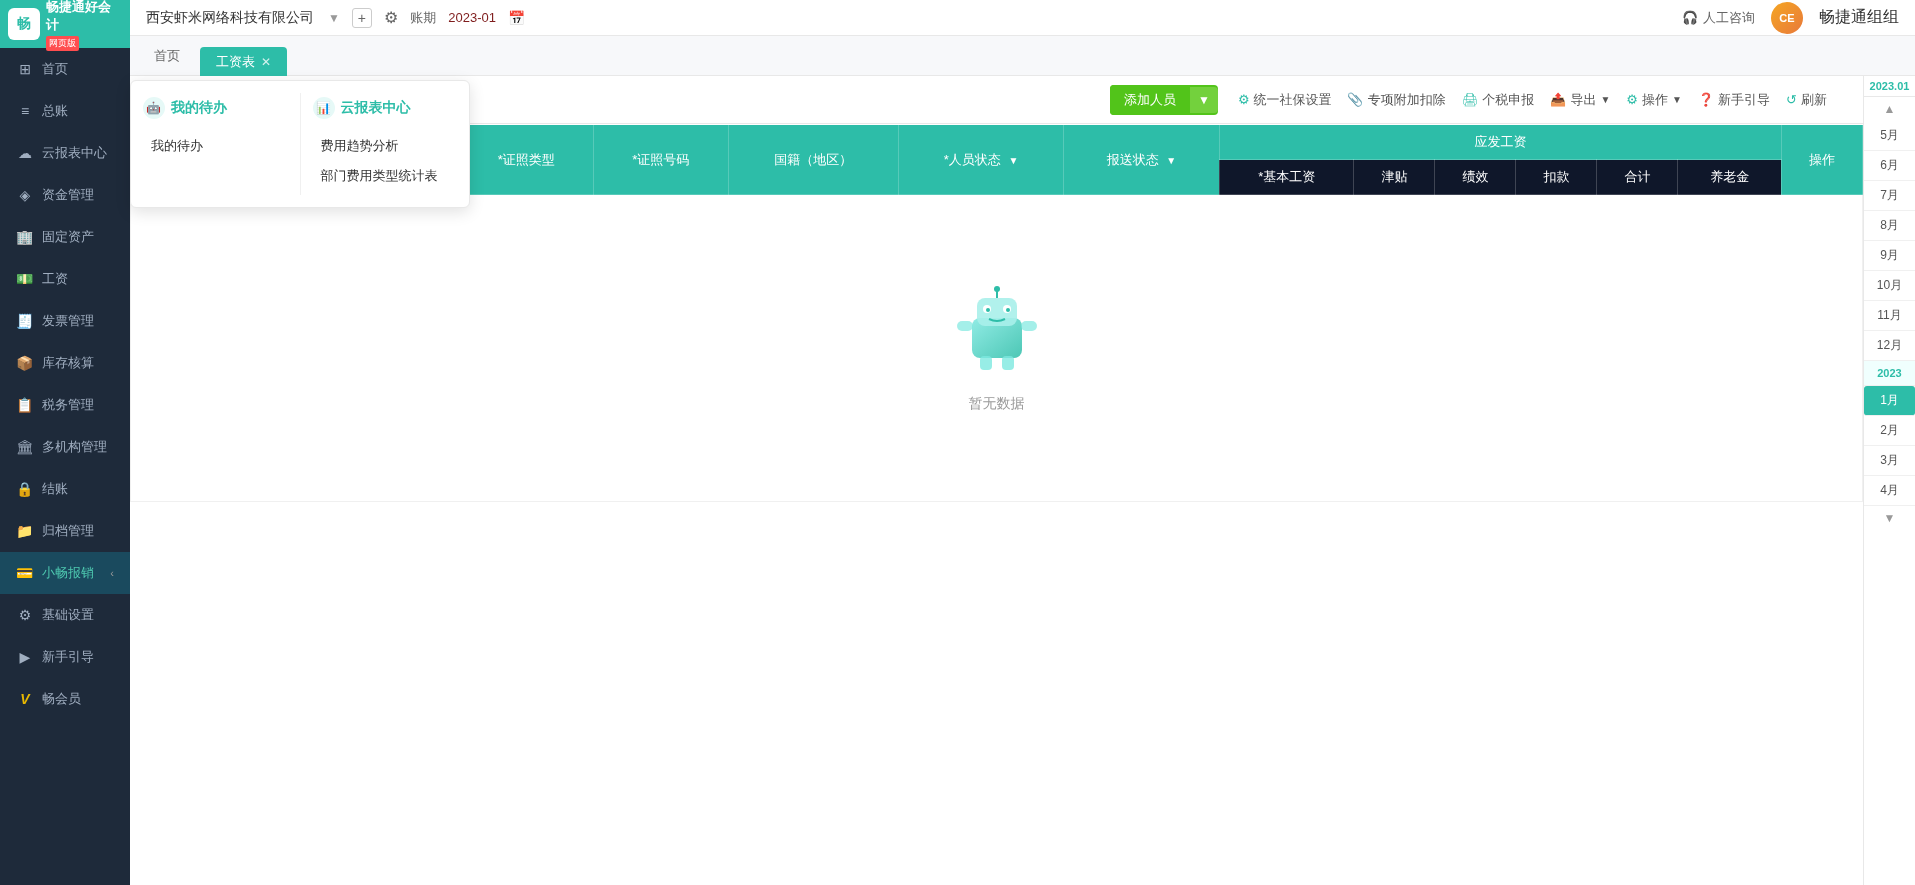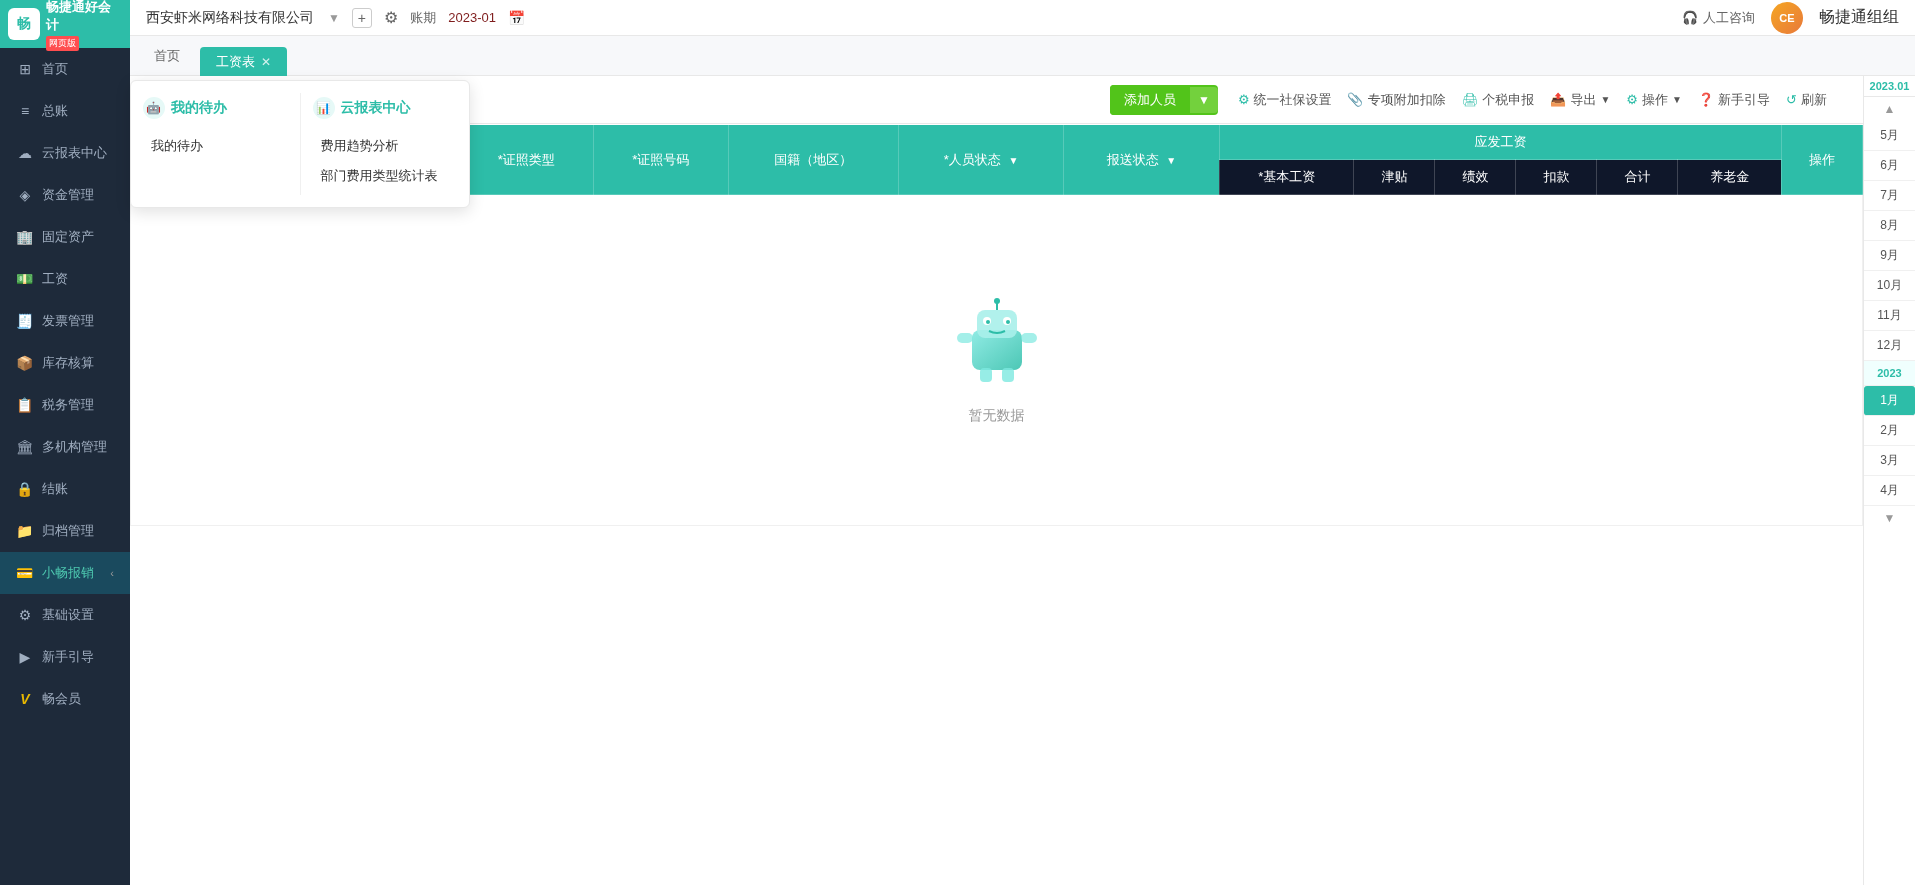--- a/index.html
+++ b/index.html
@@ -47,21 +47,21 @@
     .add-person-btn { background: #52c41a; color: white; border: none; border-radius: 4px; padding: 6px 14px; font-size: 13px; cursor: pointer; display: flex; align-items: center; gap: 4px; }
     .add-person-dropdown { background: #73d13d; color: white; border: none; border-radius: 0 4px 4px 0; padding: 6px 8px; cursor: pointer; font-size: 12px; }
     .toolbar-btn { display: flex; align-items: center; gap: 4px; color: #555; cursor: pointer; font-size: 13px; padding: 4px 8px; border-radius: 4px; white-space: nowrap; }
     .toolbar-btn .icon { color: #2dbda8; }
 
     
     .table-wrap { flex: 1; overflow: auto; background: white; }
     .salary-table { width: 100%; border-collapse: collapse; min-width: 1200px; }
     .salary-table th { background: #2dbda8; color: white; padding: 8px 10px; font-weight: 500; font-size: 13px; text-align: center; border: 1px solid rgba(255,255,255,0.2); white-space: nowrap; }
     .salary-table th.sub { background: #0f172a; }
-    .salary-table td { padding: 20px 10px; border: 1px solid #f0f0f0; text-align: center; font-size: 13px; color: #333; }
+    .salary-table td { padding: 8px 10px; border: 1px solid #f0f0f0; text-align: center; font-size: 13px; color: #333; }
     .checkbox-th { width: 36px; }
     .empty-state { display: flex; flex-direction: column; align-items: center; justify-content: center; padding: 80px 0; }
     .empty-icon { width: 100px; height: 100px; margin-bottom: 12px; }
     .empty-text { color: #999; font-size: 14px; }
 
     
     .right-panel { width: 52px; background: white; border-left: 1px solid #e8e8e8; display: flex; flex-direction: column; overflow: hidden; flex-shrink: 0; }
     .month-nav-up, .month-nav-down { width: 100%; height: 24px; display: flex; align-items: center; justify-content: center; cursor: pointer; color: #999; background: white; border: none; font-size: 12px; }
     .month-item { padding: 6px 4px; text-align: center; font-size: 12px; color: #555; cursor: pointer; border-bottom: 1px solid #f0f0f0; white-space: nowrap; }
     .month-item.active { background: #2dbda8; color: white; border-radius: 3px; }

